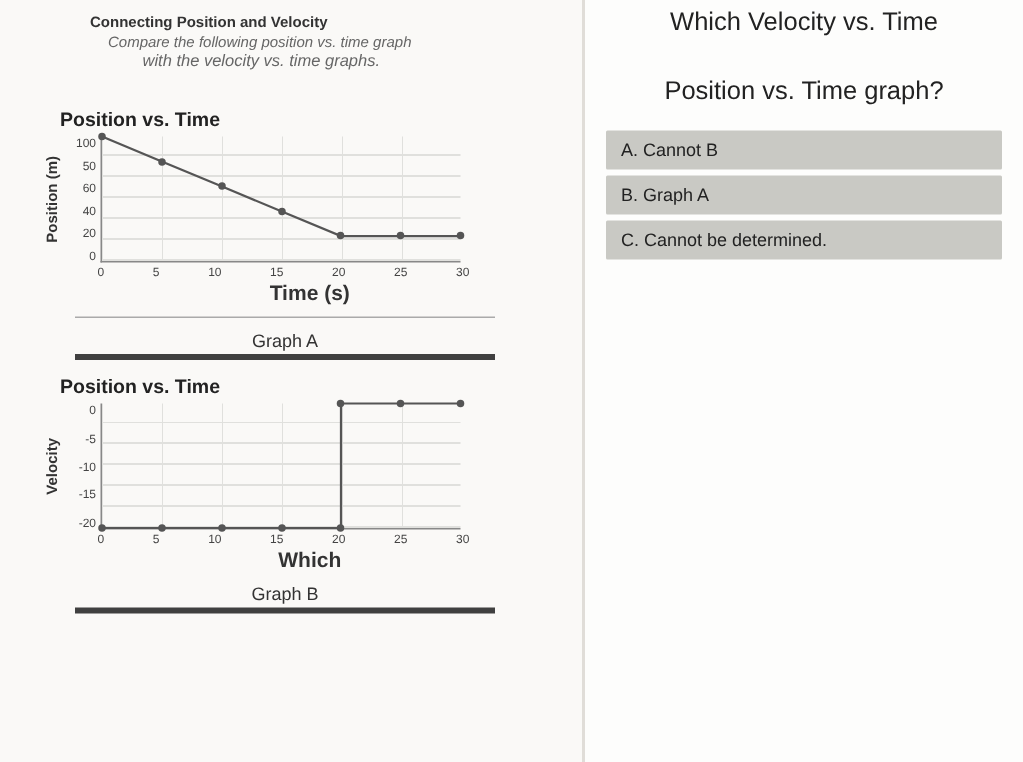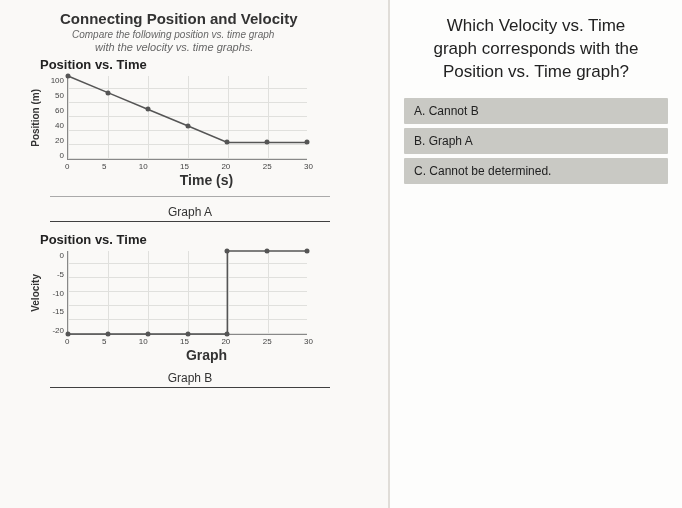--- a/index.html
+++ b/index.html
@@ -12,43 +12,43 @@
     overflow: hidden;
   }
   .left {
     width: 390px;
     padding: 10px 15px 0 10px;
     background: #faf9f7;
     border-right: 2px solid #e0ddd8;
   }
   .right {
     flex: 1;
-    padding: 15px 14px;
+    padding: 4px 14px;
     background: #fdfdfc;
   }
   .title {
-    font-size: 15px;
+    font-size: 10px;
     font-weight: 600;
     color: #333;
     margin-left: 50px;
     margin-bottom: 2px;
   }
   .subtitle {
     font-size: 10px;
     font-style: italic;
     color: #666;
     margin-left: 62px;
     margin-bottom: 1px;
   }
   .subtitle2 {
     font-size: 11px;
     font-style: italic;
     color: #666;
     margin-left: 85px;
-    margin-bottom: 4px;
+    margin-bottom: 25px;
   }
   .chart-block { position: relative; margin-bottom: 8px; }
   .chart-title {
     font-size: 13px;
     font-weight: 700;
     color: #222;
     margin-bottom: 4px;
     margin-left: 30px;
   }
   .chart-wrap {
@@ -101,21 +101,21 @@
     margin-left: 30px;
     margin-top: 1px;
   }
   .graph-label {
     text-align: center;
     font-size: 12px;
     font-weight: 500;
     color: #333;
     margin-left: 30px;
     margin-top: 4px;
-    border-bottom: 1px solid #404040;
+    border-bottom: 4px solid #404040;
     padding-bottom: 2px;
     width: 280px;
     margin-left: 40px;
   }
   .point {
     position: absolute;
     width: 5px;
     height: 5px;
     background: #555;
     border-radius: 50%;
@@ -226,28 +226,28 @@
     </div>
     <div class="xticks">
       <span>0</span>
       <span>5</span>
       <span>10</span>
       <span>15</span>
       <span>20</span>
       <span>25</span>
       <span>30</span>
     </div>
-    <div class="xlabel">Graph</div>
+    <div class="xlabel">Which</div>
   </div>
 
   <div class="graph-label">Graph B</div>
 </div>
 
 <div class="right">
   <div class="question">
     <span>Which Velocity vs. Time</span><br>
-    <span>graph corresponds with the</span><br>
+    <br>
     <span>Position vs. Time graph?</span>
   </div>
   <div class="answer">A. Cannot B</div>
   <div class="answer">B. Graph A</div>
   <div class="answer">C. Cannot be determined.</div>
 </div>
 
 </body></html>

